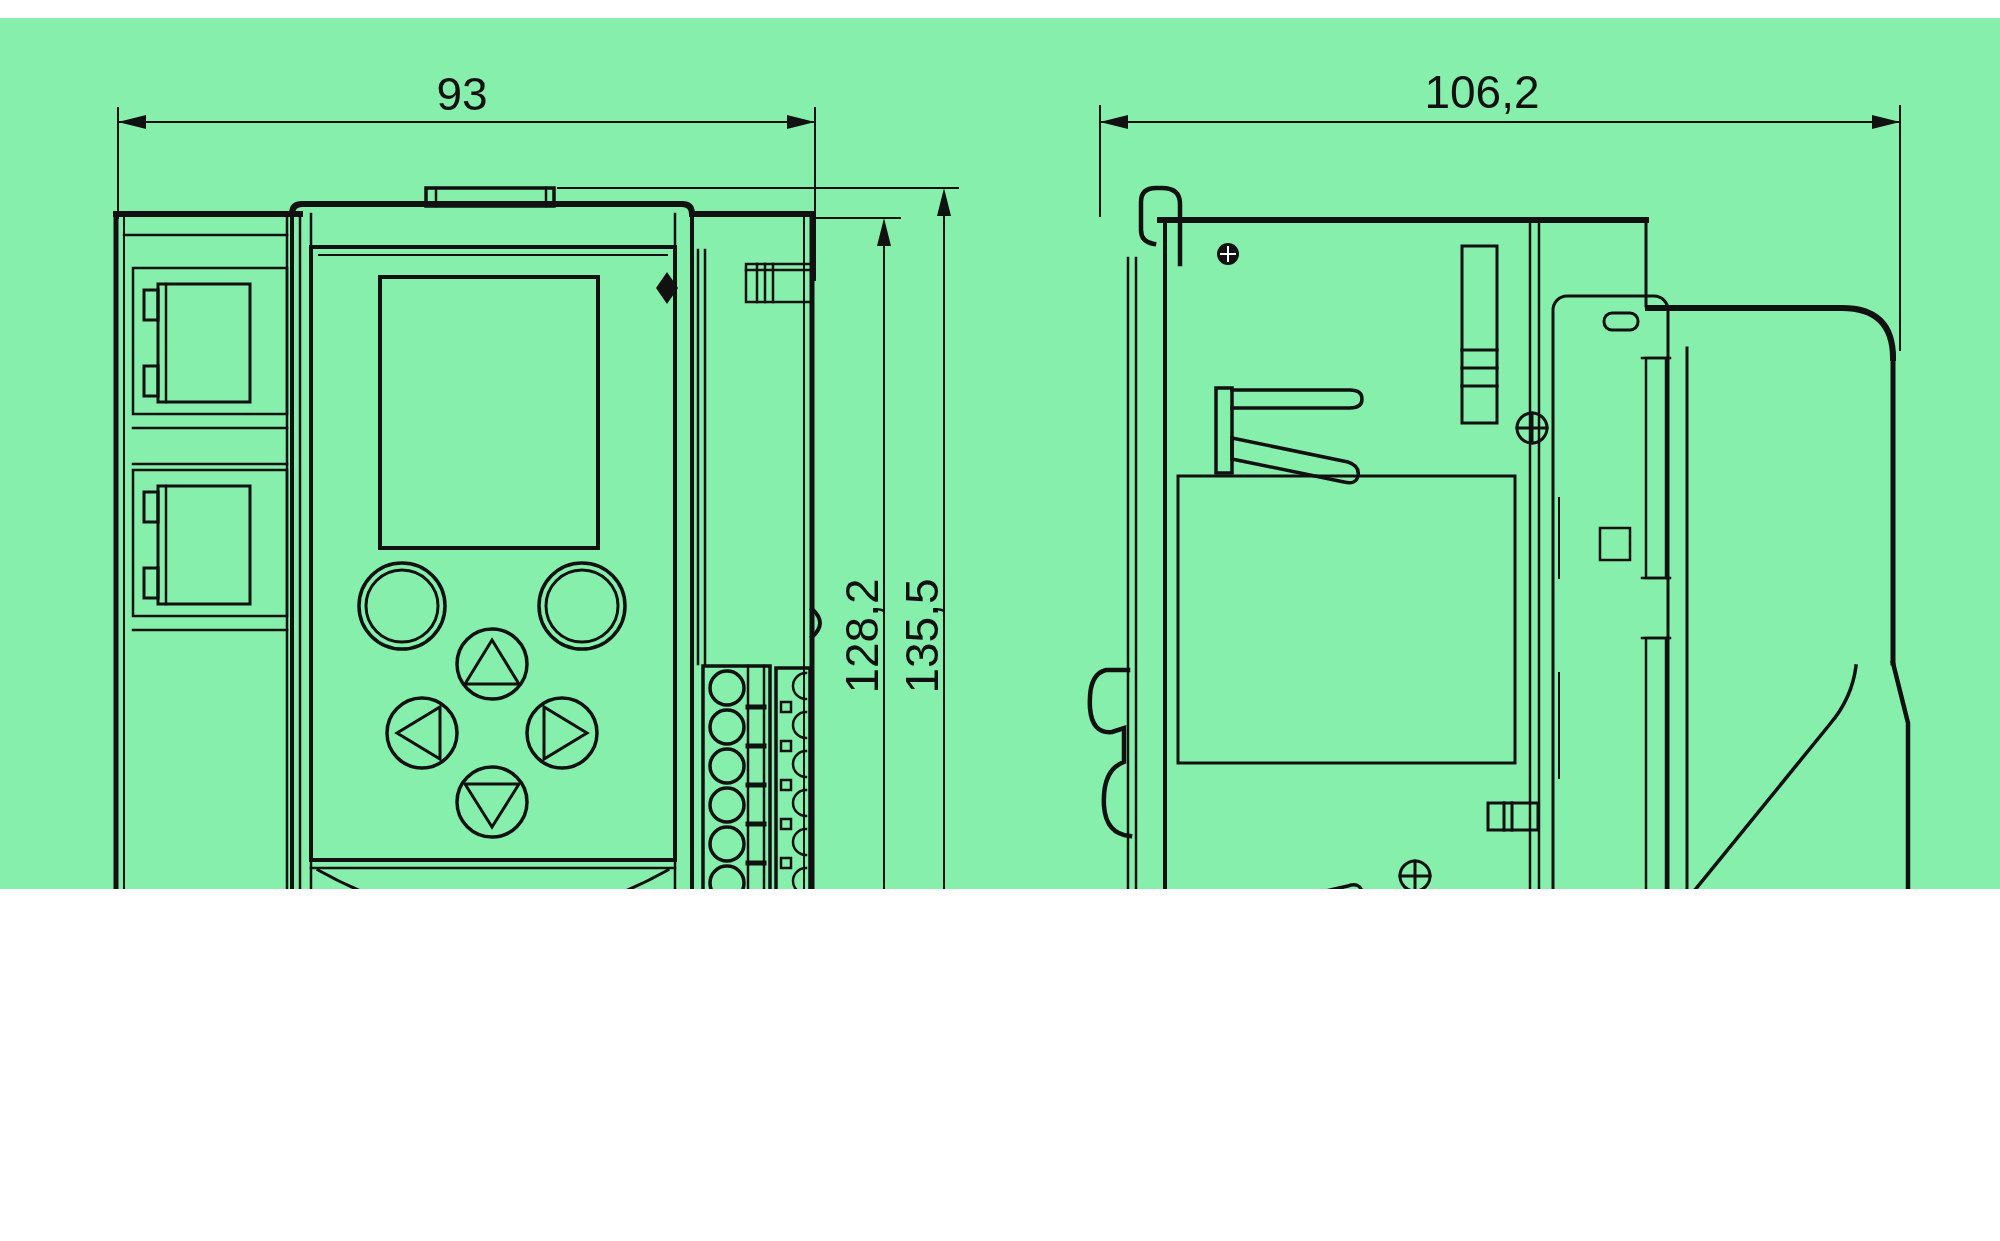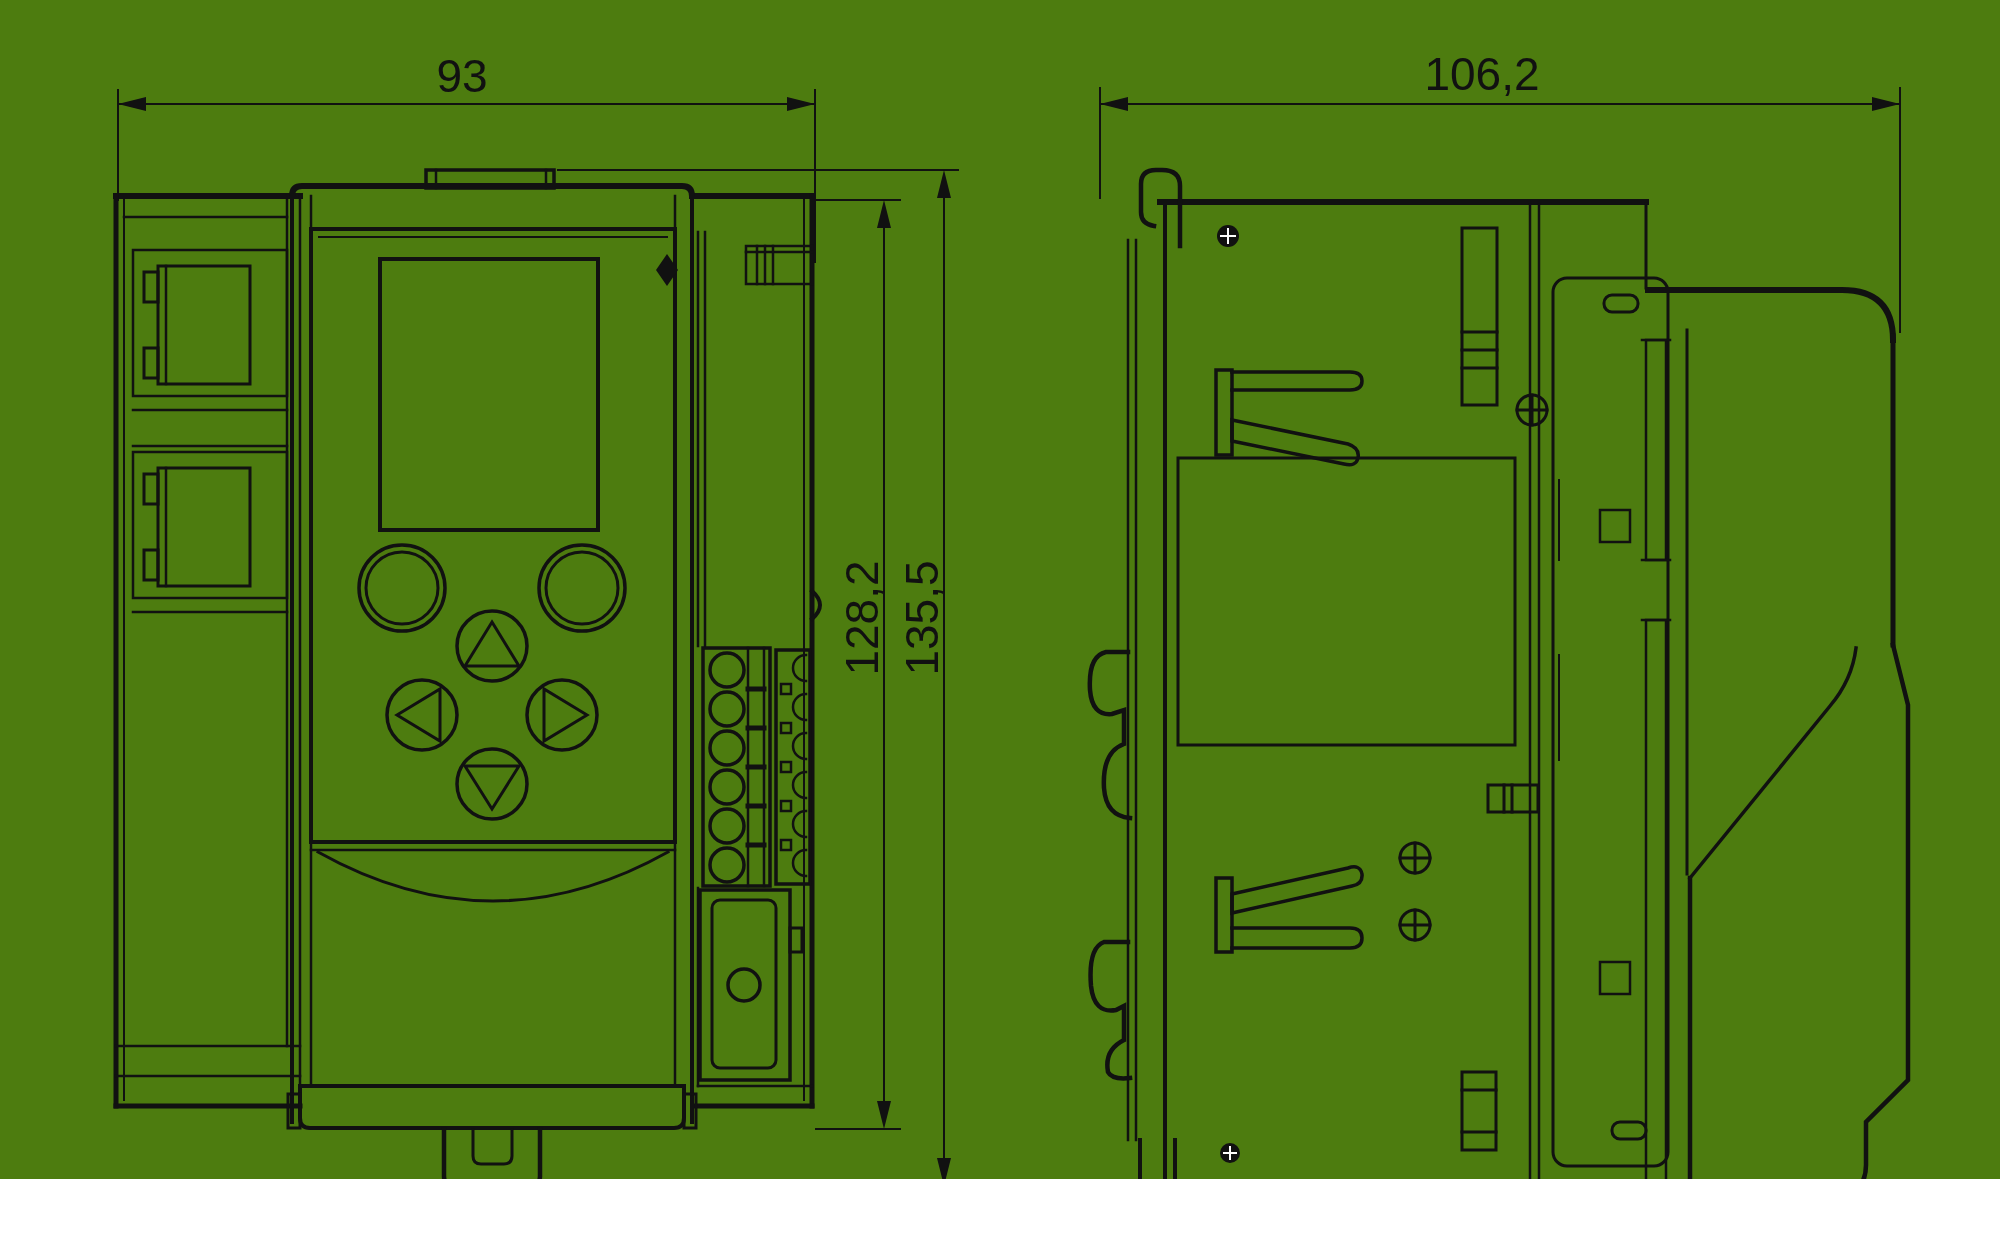--- a/index.html
+++ b/index.html
@@ -1,17 +1,17 @@
 <!DOCTYPE html>
 <html><head>
 <meta charset="utf-8">
 <style>
   html,body{margin:0;padding:0;background:#ffffff;}
-  #stage{position:relative;width:2000px;height:1179px;background:#4d7c0f;overflow:hidden;
-         font-family:"Liberation Sans", sans-serif;}
+  #stage{position:relative;width:2000px;height:871px;background:#86efac;overflow:hidden;
+         font-family:"Liberation Sans", sans-serif;margin-top:18px;}
   svg{position:absolute;left:0;top:0;}
   .dim-text{font-family:"Liberation Sans", sans-serif;font-size:46px;fill:#111;}
   path,line,rect,circle,ellipse,polyline{vector-effect:none;}
 </style>
 </head>
 <body>
 
 <div id="stage">
 <svg width="2000" height="1241" viewBox="0 0 2000 1241">
   <g stroke="#111" fill="none" stroke-linecap="square">

